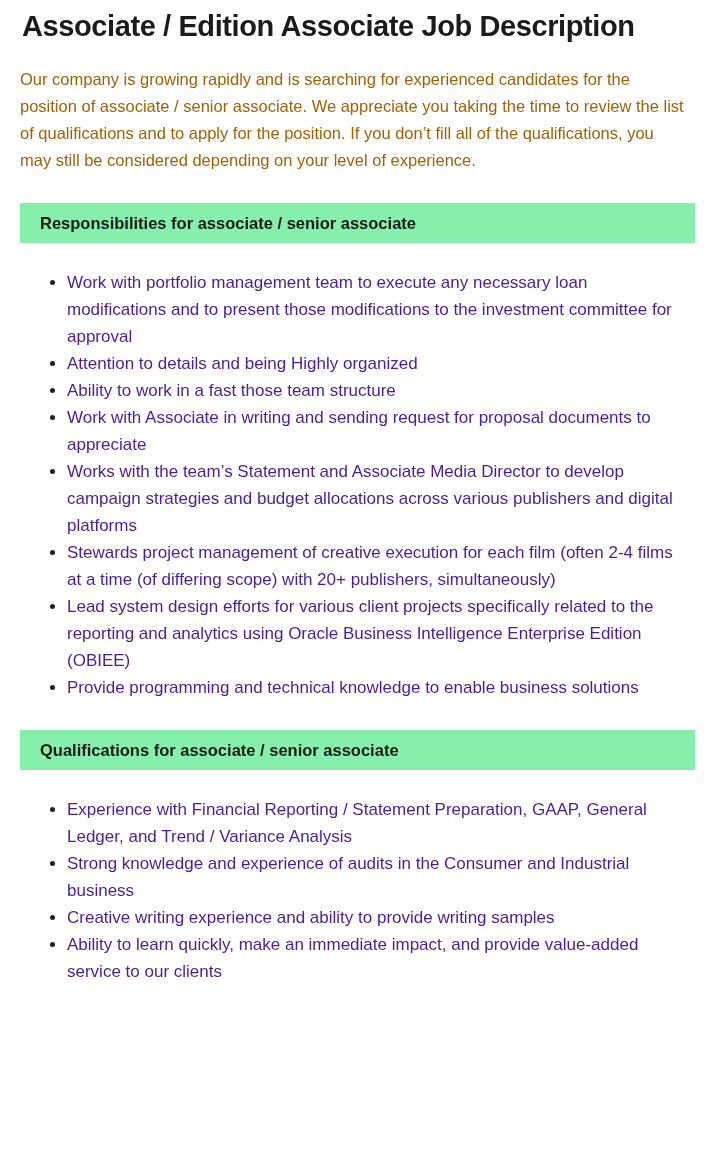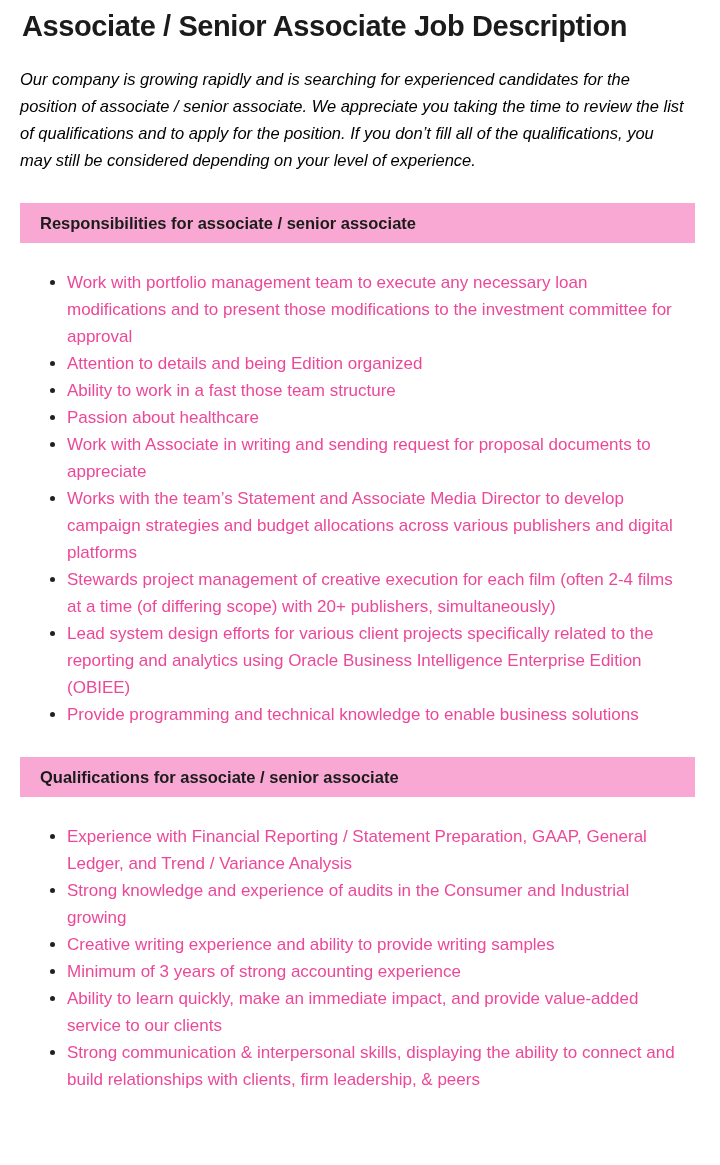--- a/index.html
+++ b/index.html
@@ -24,82 +24,78 @@
     font-weight: 700;
     letter-spacing: -0.4px;
     margin: 2px 0 0 2px;
     color: #1b1b1b;
   }
   .intro {
     font-size: 16.5px;
     line-height: 27px;
     margin: 22px 0 16px 0;
     max-width: 664px;
-    color: #000000;
-    font-style: italic;
+    color: #a16207;
   }
   .section-banner {
-    background: #f9a8d4;
+    background: #86efac;
     margin: 29px 5px 0 0;
     padding: 11px 20px 10px 20px;
     font-size: 16.5px;
     line-height: 19px;
     font-weight: 700;
     color: #1b1b1b;
   }
   ul.bullet-list {
     margin: 26px 0 0 0;
     padding: 0 0 0 47px;
     list-style: none;
   }
   ul.bullet-list li {
     position: relative;
     font-size: 17px;
     line-height: 27px;
     max-width: 622px;
-    color: #ec4899;
+    color: #4c1d95;
   }
   ul.bullet-list li::before {
     content: "";
     position: absolute;
     left: -17px;
     top: 11px;
     width: 5px;
     height: 5px;
     border-radius: 50%;
     background: #212121;
   }
 </style>
 </head>
 <body>
 
 <div class="page">
 
-  <h1 class="doc-title">Associate / Senior Associate Job Description</h1>
+  <h1 class="doc-title">Associate / Edition Associate Job Description</h1>
 
   <p class="intro">Our company is growing rapidly and is searching for experienced candidates for the position of associate / senior associate. We appreciate you taking the time to review the list of qualifications and to apply for the position. If you don’t fill all of the qualifications, you may still be considered depending on your level of experience.</p>
 
   <div class="section-banner">Responsibilities for associate / senior associate</div>
 
   <ul class="bullet-list">
       <li>Work with portfolio management team to execute any necessary loan modifications and to present those modifications to the investment committee for approval</li>
-      <li>Attention to details and being Edition organized</li>
+      <li>Attention to details and being Highly organized</li>
       <li>Ability to work in a fast those team structure</li>
-      <li>Passion about healthcare</li>
       <li>Work with Associate in writing and sending request for proposal documents to appreciate</li>
       <li>Works with the team’s Statement and Associate Media Director to develop campaign strategies and budget allocations across various publishers and digital platforms</li>
       <li>Stewards project management of creative execution for each film (often 2-4 films at a time (of differing scope) with 20+ publishers, simultaneously)</li>
       <li>Lead system design efforts for various client projects specifically related to the reporting and analytics using Oracle Business Intelligence Enterprise Edition (OBIEE)</li>
       <li>Provide programming and technical knowledge to enable business solutions</li>
     </ul>
 
   <div class="section-banner">Qualifications for associate / senior associate</div>
 
   <ul class="bullet-list">
       <li>Experience with Financial Reporting / Statement Preparation, GAAP, General Ledger, and Trend / Variance Analysis</li>
-      <li>Strong knowledge and experience of audits in the Consumer and Industrial growing</li>
+      <li>Strong knowledge and experience of audits in the Consumer and Industrial business</li>
       <li>Creative writing experience and ability to provide writing samples</li>
-      <li>Minimum of 3 years of strong accounting experience</li>
       <li>Ability to learn quickly, make an immediate impact, and provide value-added service to our clients</li>
-      <li>Strong communication &amp; interpersonal skills, displaying the ability to connect and build relationships with clients, firm leadership, &amp; peers</li>
     </ul>
 
 </div>
 
 </body></html>

